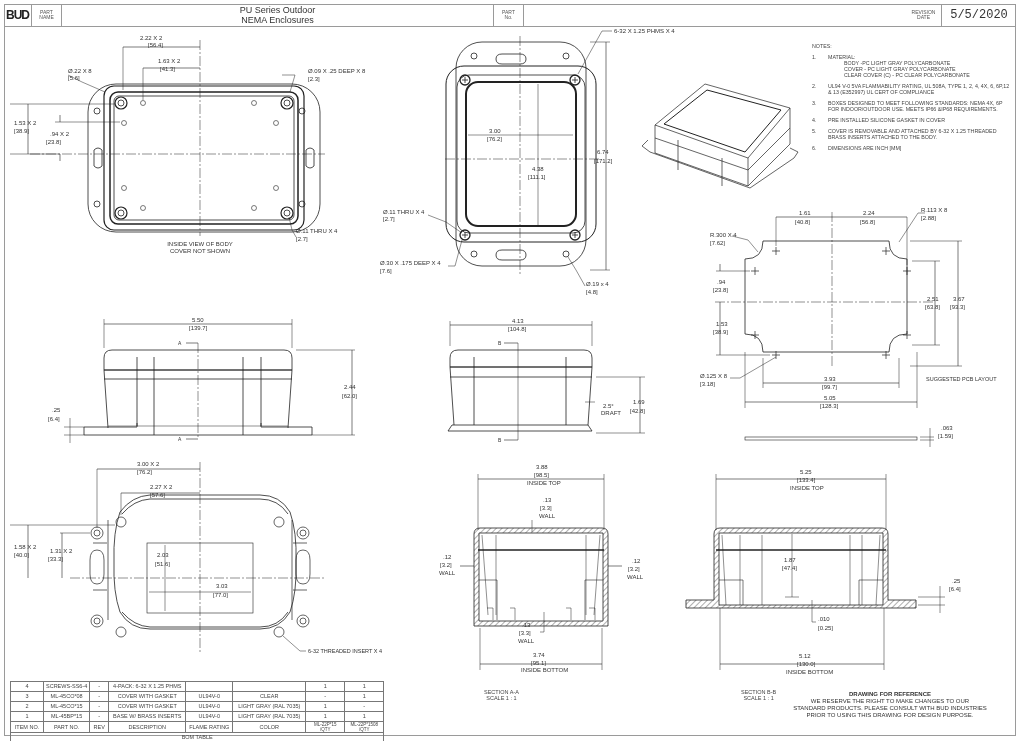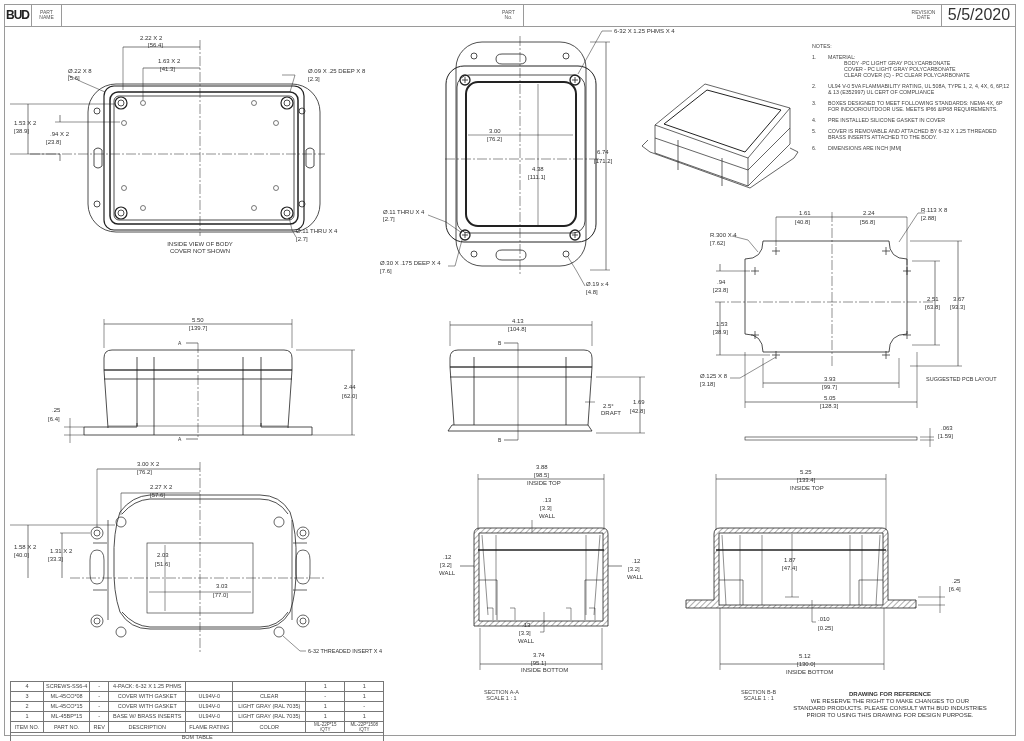--- a/index.html
+++ b/index.html
@@ -4,21 +4,21 @@
 <style>
   html,body{margin:0;padding:0;background:#fff;}
   body{width:1024px;height:741px;position:relative;overflow:hidden;font-family:"Liberation Sans",sans-serif;color:#222;}
   .sheet{position:absolute;left:4px;top:4px;width:1012px;height:732px;border:1px solid #9a9a9a;box-sizing:border-box;}
   .titlebar{position:absolute;left:4px;top:4px;width:1012px;height:23px;border-bottom:1px solid #9a9a9a;box-sizing:border-box;}
   .tcell{position:absolute;top:0;height:22px;border-right:1px solid #9a9a9a;box-sizing:border-box;display:flex;align-items:center;justify-content:center;text-align:center;}
   .lbl{font-size:5px;line-height:5px;color:#555;white-space:pre-line;}
   .logo{font-size:12px;font-weight:bold;letter-spacing:-1px;}
   .tname{font-size:9px;line-height:10px;white-space:pre-line;color:#333;}
   .tnum{font-size:11px;color:#333;letter-spacing:0.5px;}
-  .tdate{font-size:16px;color:#333;}
+  .tdate{font-size:12px;color:#333;font-family:Liberation Mono, monospace;}
   svg.draw{position:absolute;left:0;top:0;}
   svg text{font-family:"Liberation Sans",sans-serif;fill:#333;}
   .notes{position:absolute;left:812px;top:43px;width:200px;font-size:5.3px;line-height:6px;color:#444;}
   .notes .head{margin-bottom:5px;}
   .note{display:flex;margin-bottom:5px;}
   .note .n{width:16px;flex:none;}
   .note .sub{padding-left:16px;}
   .bom{position:absolute;left:10px;top:681px;border-collapse:collapse;font-size:5.5px;color:#444;}
   .bom td{border:1px solid #777;height:9px;padding:0 2px;text-align:center;white-space:nowrap;line-height:5px;}
   .disclaimer{position:absolute;left:790px;top:691px;width:200px;text-align:center;font-size:6px;line-height:7px;color:#333;}
@@ -30,20 +30,24 @@
 
 <div class="sheet"></div>
 
 <div class="titlebar">
   <div class="tcell" style="left:0;width:28px;">
       <span class="logo">BUD</span>
     </div>
   <div class="tcell" style="left:28px;width:30px;">
       <span class="lbl">PART
 NAME</span>
+    </div>
+  <div class="tcell" style="left:58px;width:432px;">
+      <span class="tname">PU Series Outdoor
+NEMA Enclosures</span>
     </div>
   <div class="tcell" style="left:490px;width:30px;">
       <span class="lbl">PART
 No.</span>
     </div>
   <div class="tcell" style="left:902px;width:36px;">
       <span class="lbl">REVISION
 DATE</span>
     </div>
   <div class="tcell" style="left:938px;width:74px;border-right:none;">

